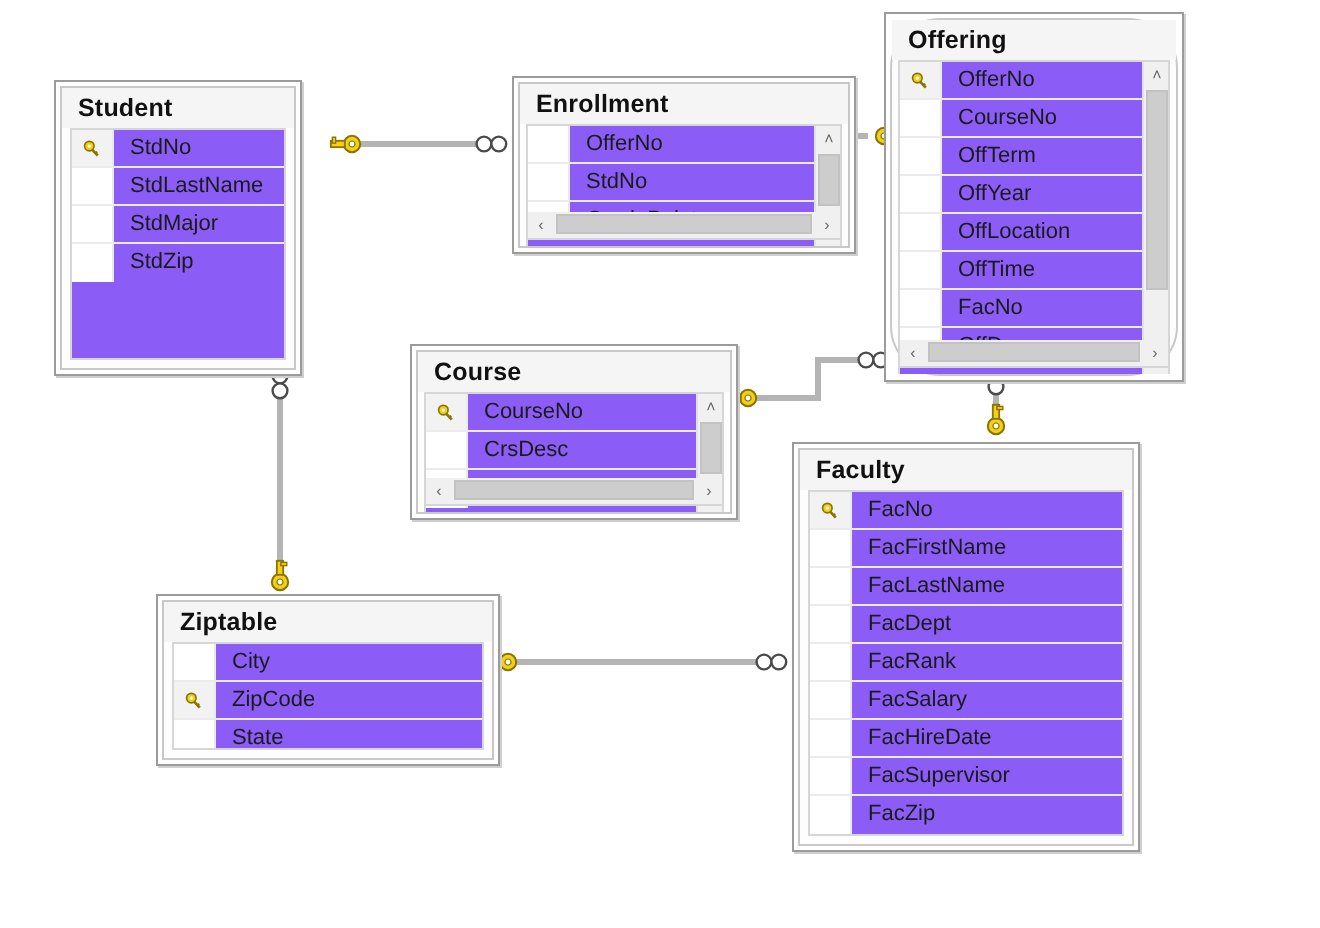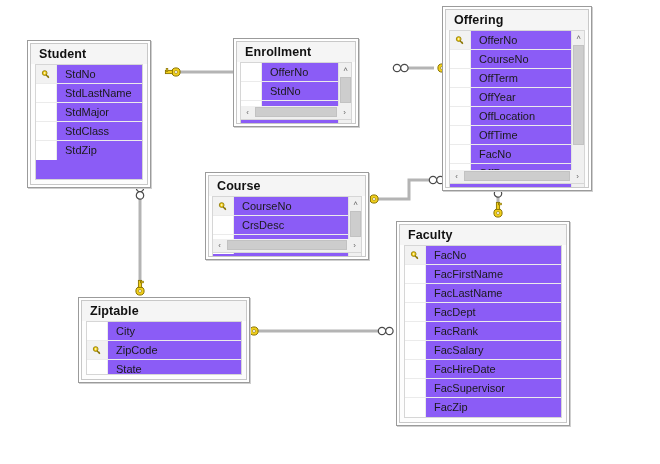--- a/index.html
+++ b/index.html
@@ -197,31 +197,27 @@
               <div class="field">
                 <span class="fld-key plain"></span>
                 <span class="fld-name">StdLastName</span>
               </div>
               <div class="field">
                 <span class="fld-key plain"></span>
                 <span class="fld-name">StdMajor</span>
               </div>
               <div class="field">
                 <span class="fld-key plain"></span>
-                <span class="fld-name">StdClass</span>
-              </div>
-              <div class="field">
-                <span class="fld-key plain"></span>
                 <span class="fld-name">StdZip</span>
               </div>
             </div>
           </div>
         </div>
       </div>
-      <div class="tbl" style="left: 233px; top: 38px; width: 126px; height: 89px;">
+      <div class="tbl" style="left: 256px; top: 38px; width: 172px; height: 89px;">
         <div class="tbl-inner" style="padding-bottom: 0px;">
           <div class="tbl-title">Enrollment</div>
           <div class="fields-wrap" style="margin-bottom: 0px;">
             <div class="fields" style="right: 13px;">
               <div class="field">
                 <span class="fld-key plain"></span>
                 <span class="fld-name">OfferNo</span>
               </div>
               <div class="field">
                 <span class="fld-key plain"></span>
@@ -239,21 +235,21 @@
             </div>
           </div>
           <div class="hscroll">
             <div class="hs-lt">‹</div>
             <div class="hs-thumb" style="left: 14px; right: 14px;"></div>
             <div class="hs-rt">›</div>
           </div>
         </div>
       </div>
       <div class="tbl" style="left: 442px; top: 6px; width: 150px; height: 185px;">
-        <div class="tbl-inner" style="padding-bottom: 0px;">
+        <div class="tbl-inner" style="padding-bottom: 0px; border-radius: 25px;">
           <div class="tbl-title">Offering</div>
           <div class="fields-wrap" style="margin-bottom: 0px;">
             <div class="fields" style="right: 13px;">
               <div class="field">
                 <span class="fld-key">
                   <svg class="keyglyph" width="11" height="11" viewBox="-6 -6 12 12" aria-hidden="true">
                     <ellipse cx="-2" cy="-1.6" rx="2.6" ry="2.6" fill="#f2cf1a" stroke="#8a7400" stroke-width="0.9"></ellipse>
                     <circle cx="-2" cy="-1.6" r="0.9" fill="#ffffff"></circle>
                     <path d="M -0.6 0.2 L 2.6 3.6" stroke="#8a7400" stroke-width="1.5" fill="none"></path>
                     <path d="M 1.1 2.6 L 2.3 1.5" stroke="#8a7400" stroke-width="1.1" fill="none"></path>

